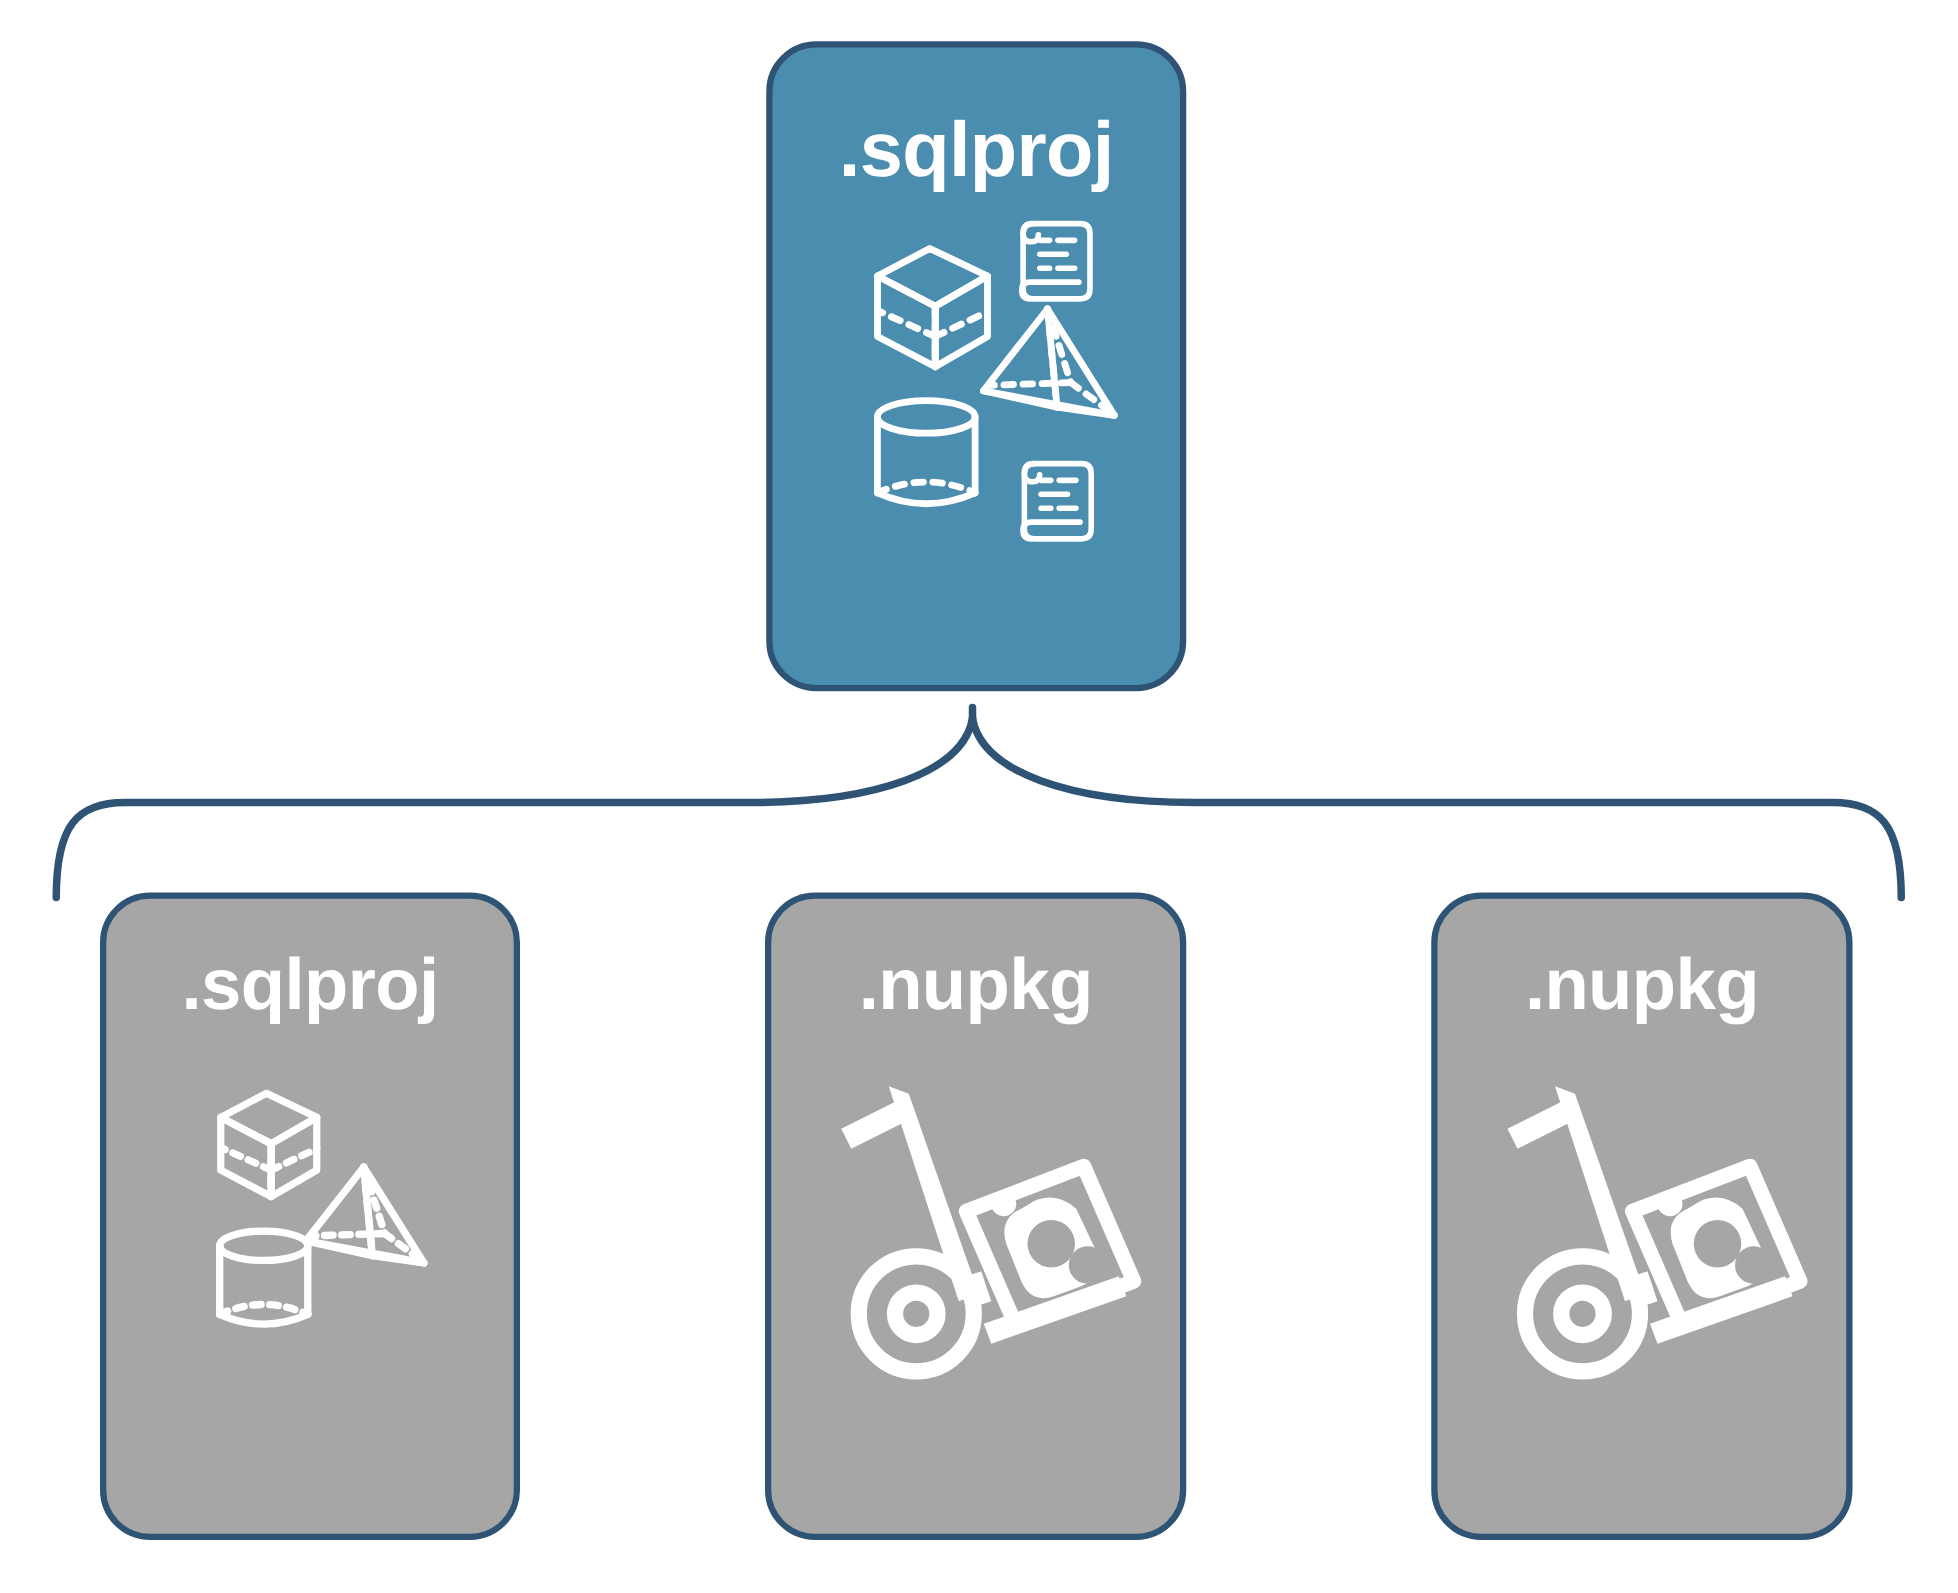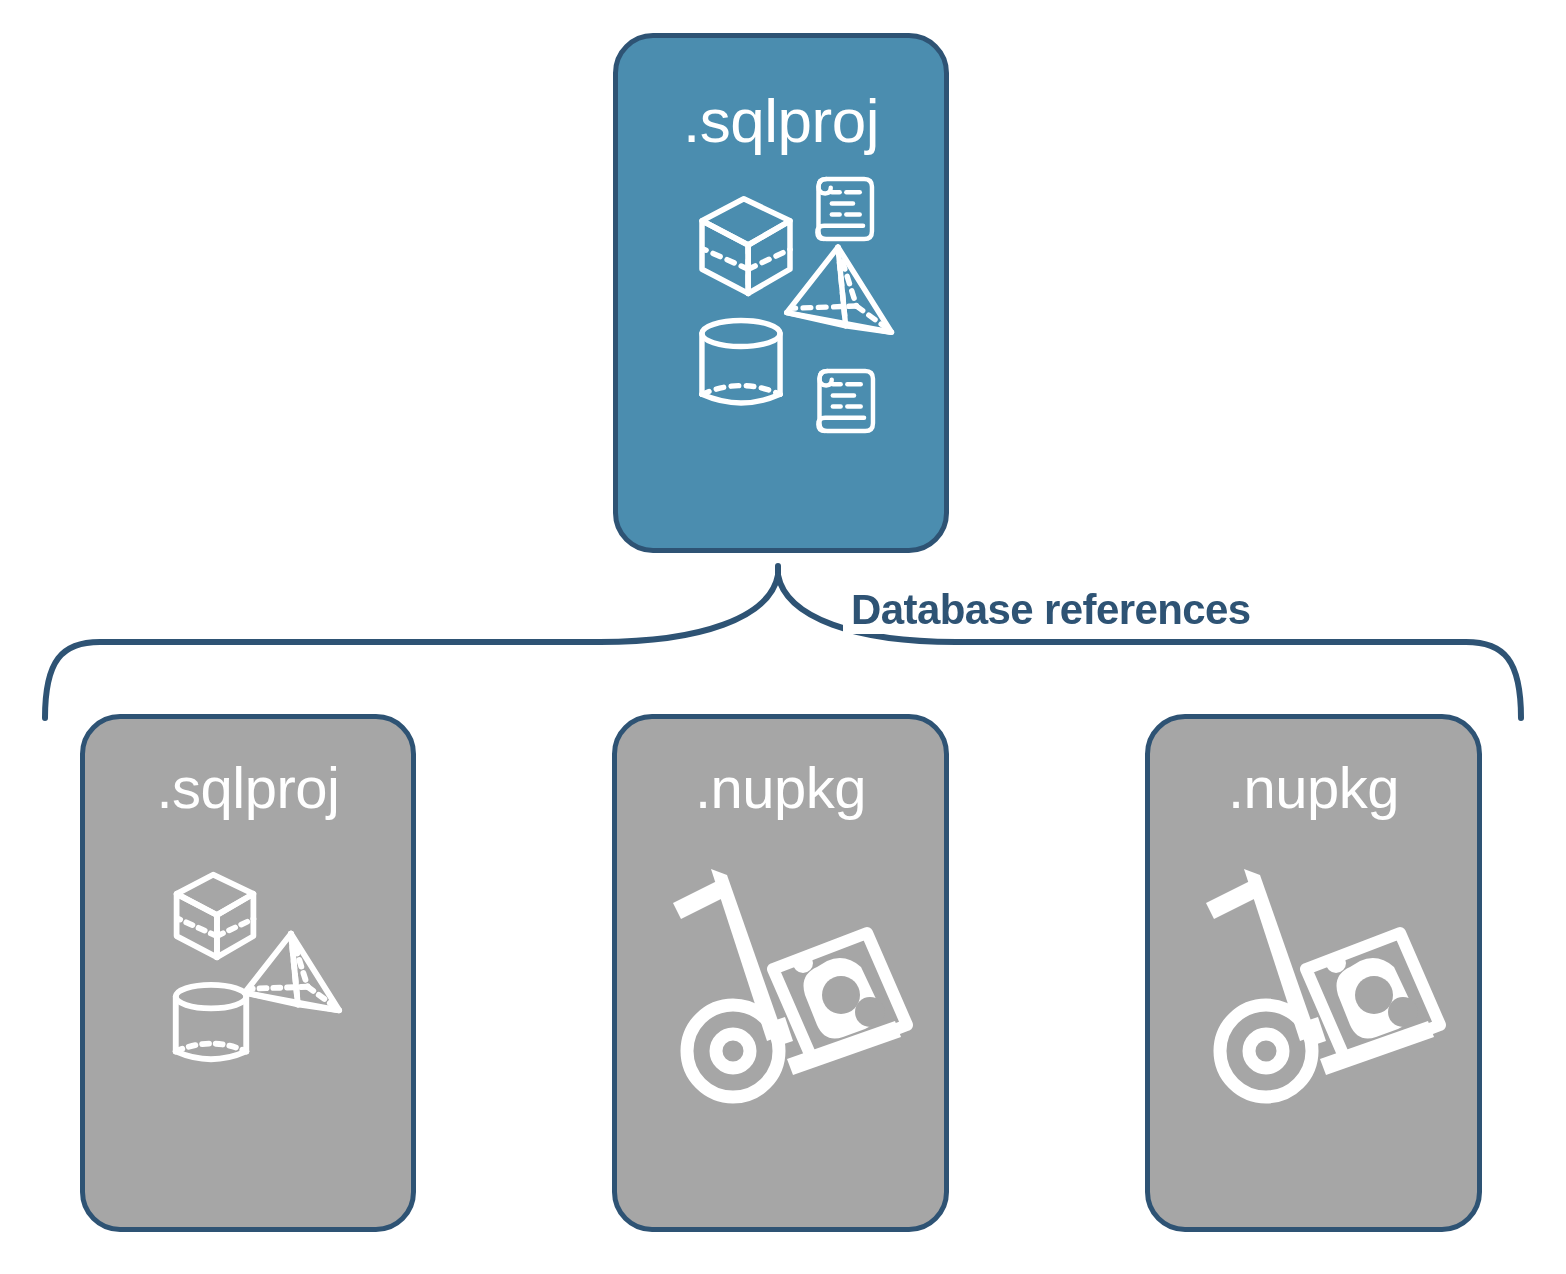--- a/index.html
+++ b/index.html
@@ -30,21 +30,21 @@
     display: flex;
     flex-direction: column;
     align-items: center;
     overflow: hidden;
   }
   .card.teal  { background: #4B8DAF; }
   .card.gray  { background: #A6A6A6; }
 
   .card-title {
     color: #ffffff;
-    font-weight: normal;
+    font-weight: bold;
     letter-spacing: -0.5px;
     line-height: 1;
     text-align: center;
     user-select: none;
   }
 
   
   #card-top {
     left: 613px;
     top: 33px;
@@ -188,21 +188,20 @@
     <g fill="none" stroke="#2E5374" stroke-width="6" stroke-linecap="round">
 
       <path d="M778 26 L778 40"></path>
 
       <path d="M778 35 C 770 78, 700 102, 600 102 L 100 102 C 62 102, 45 120, 45 178"></path>
 
       <path d="M778 35 C 786 78, 856 102, 956 102 L 1466 102 C 1504 102, 1521 120, 1521 178"></path>
     </g>
   </svg>
 
-  <div id="brace-label">Database references</div>
 
   <div class="card gray card-bottom" id="card-b1">
     <div class="card-title">.sqlproj</div>
 
     <div class="icon-area">
 
       <svg class="ico" style="left:82px; top:44px;" width="96" height="96" viewBox="0 0 100 100">
         <g fill="none" stroke="#ffffff" stroke-width="6" stroke-linejoin="round" stroke-linecap="round">
           <path d="M10 28 L48 8 L90 28 L52 50 Z"></path>
           <path d="M10 28 L10 72 L52 94 L52 50 Z"></path>

